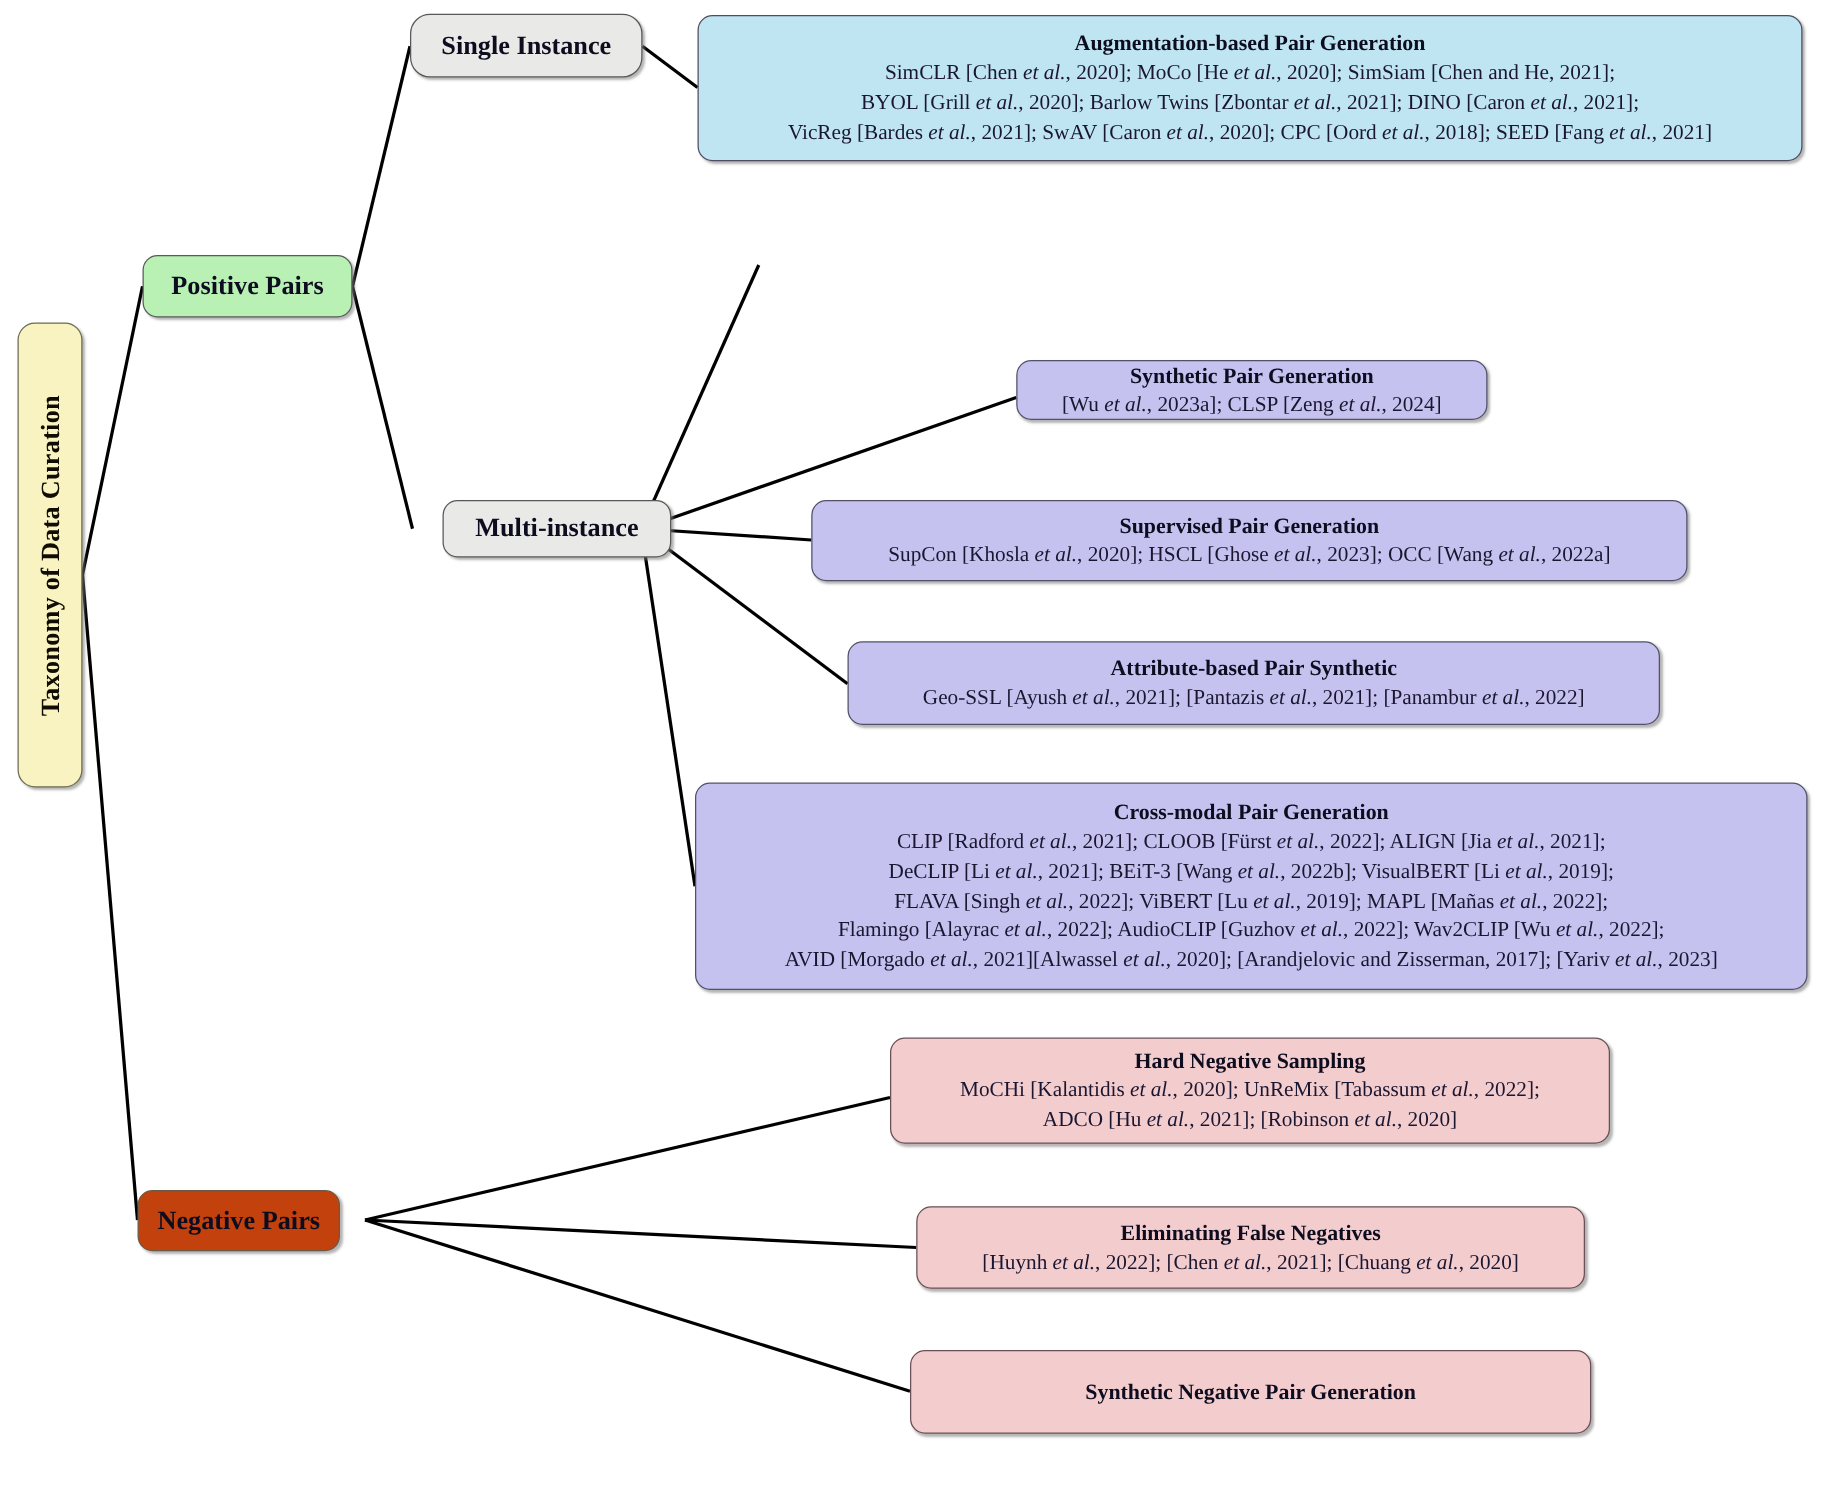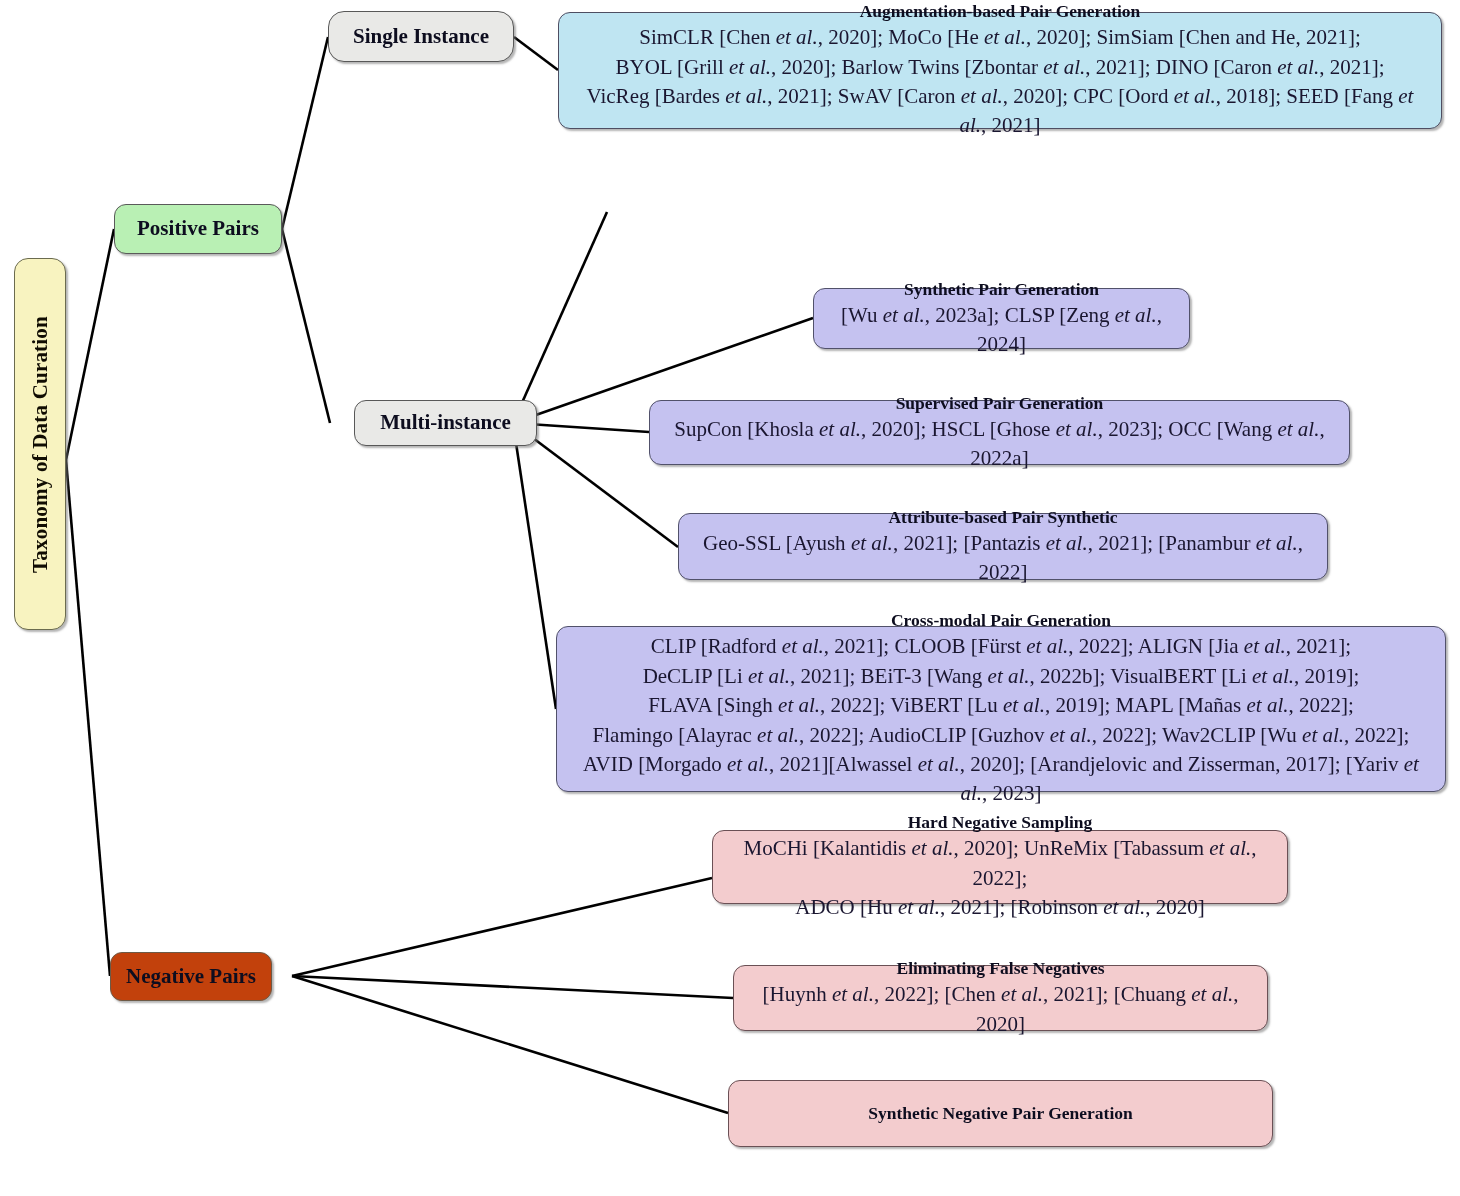--- a/index.html
+++ b/index.html
@@ -37,21 +37,21 @@
     text-align: center;
     color: #161032;
   }
   .node .title {
     font-weight: bold;
     font-size: 17.5px;
     line-height: 1.32;
     color: #0d0d1f;
   }
   .node .refs {
-    font-size: 21px;
+    font-size: 17px;
     line-height: 1.40;
     color: #1a1630;
     white-space: pre-line;
   }
   .node .refs i { font-style: italic; }
 
   
   #root-node {
     left: 14px; top: 258px;
     width: 52px; height: 372px;
@@ -98,25 +98,25 @@
   }
 
   
   .leaf { padding: 7px 14px; }
   .leaf-blue { background: #bfe5f2; border-color: #4e4e62; }
   .leaf-purple { background: #c5c2f0; border-color: #51516a; }
   .leaf-pink { background: #f3ccce; border-color: #6a5055; }
 
   #leaf-aug      { left: 558px; top: 12px;   width: 884px; height: 117px; }
   #leaf-embed    { left: 607px; top: 176px;  width: 789px; height: 72px; }
-  #leaf-synth    { left: 813px; top: 288px;  width: 377px; height: 61px; }
+  #leaf-synth    { left: 813px; top: 288px;  width: 377px; height: 48px; }
   #leaf-sup      { left: 649px; top: 400px;  width: 701px; height: 65px; }
   #leaf-attr     { left: 678px; top: 513px;  width: 650px; height: 67px; }
   #leaf-cross    { left: 556px; top: 626px;  width: 890px; height: 166px; }
-  #leaf-hardneg  { left: 712px; top: 830px;  width: 576px; height: 74px; }
+  #leaf-hardneg  { left: 712px; top: 830px;  width: 576px; height: 85px; }
   #leaf-elimfn   { left: 733px; top: 965px;  width: 535px; height: 66px; }
   #leaf-synneg   { left: 728px; top: 1080px; width: 545px; height: 67px; }
 </style>
 </head>
 <body>
 
 <div id="canvas">
 
   <svg id="edges" viewBox="0 0 1460 1196">
 

